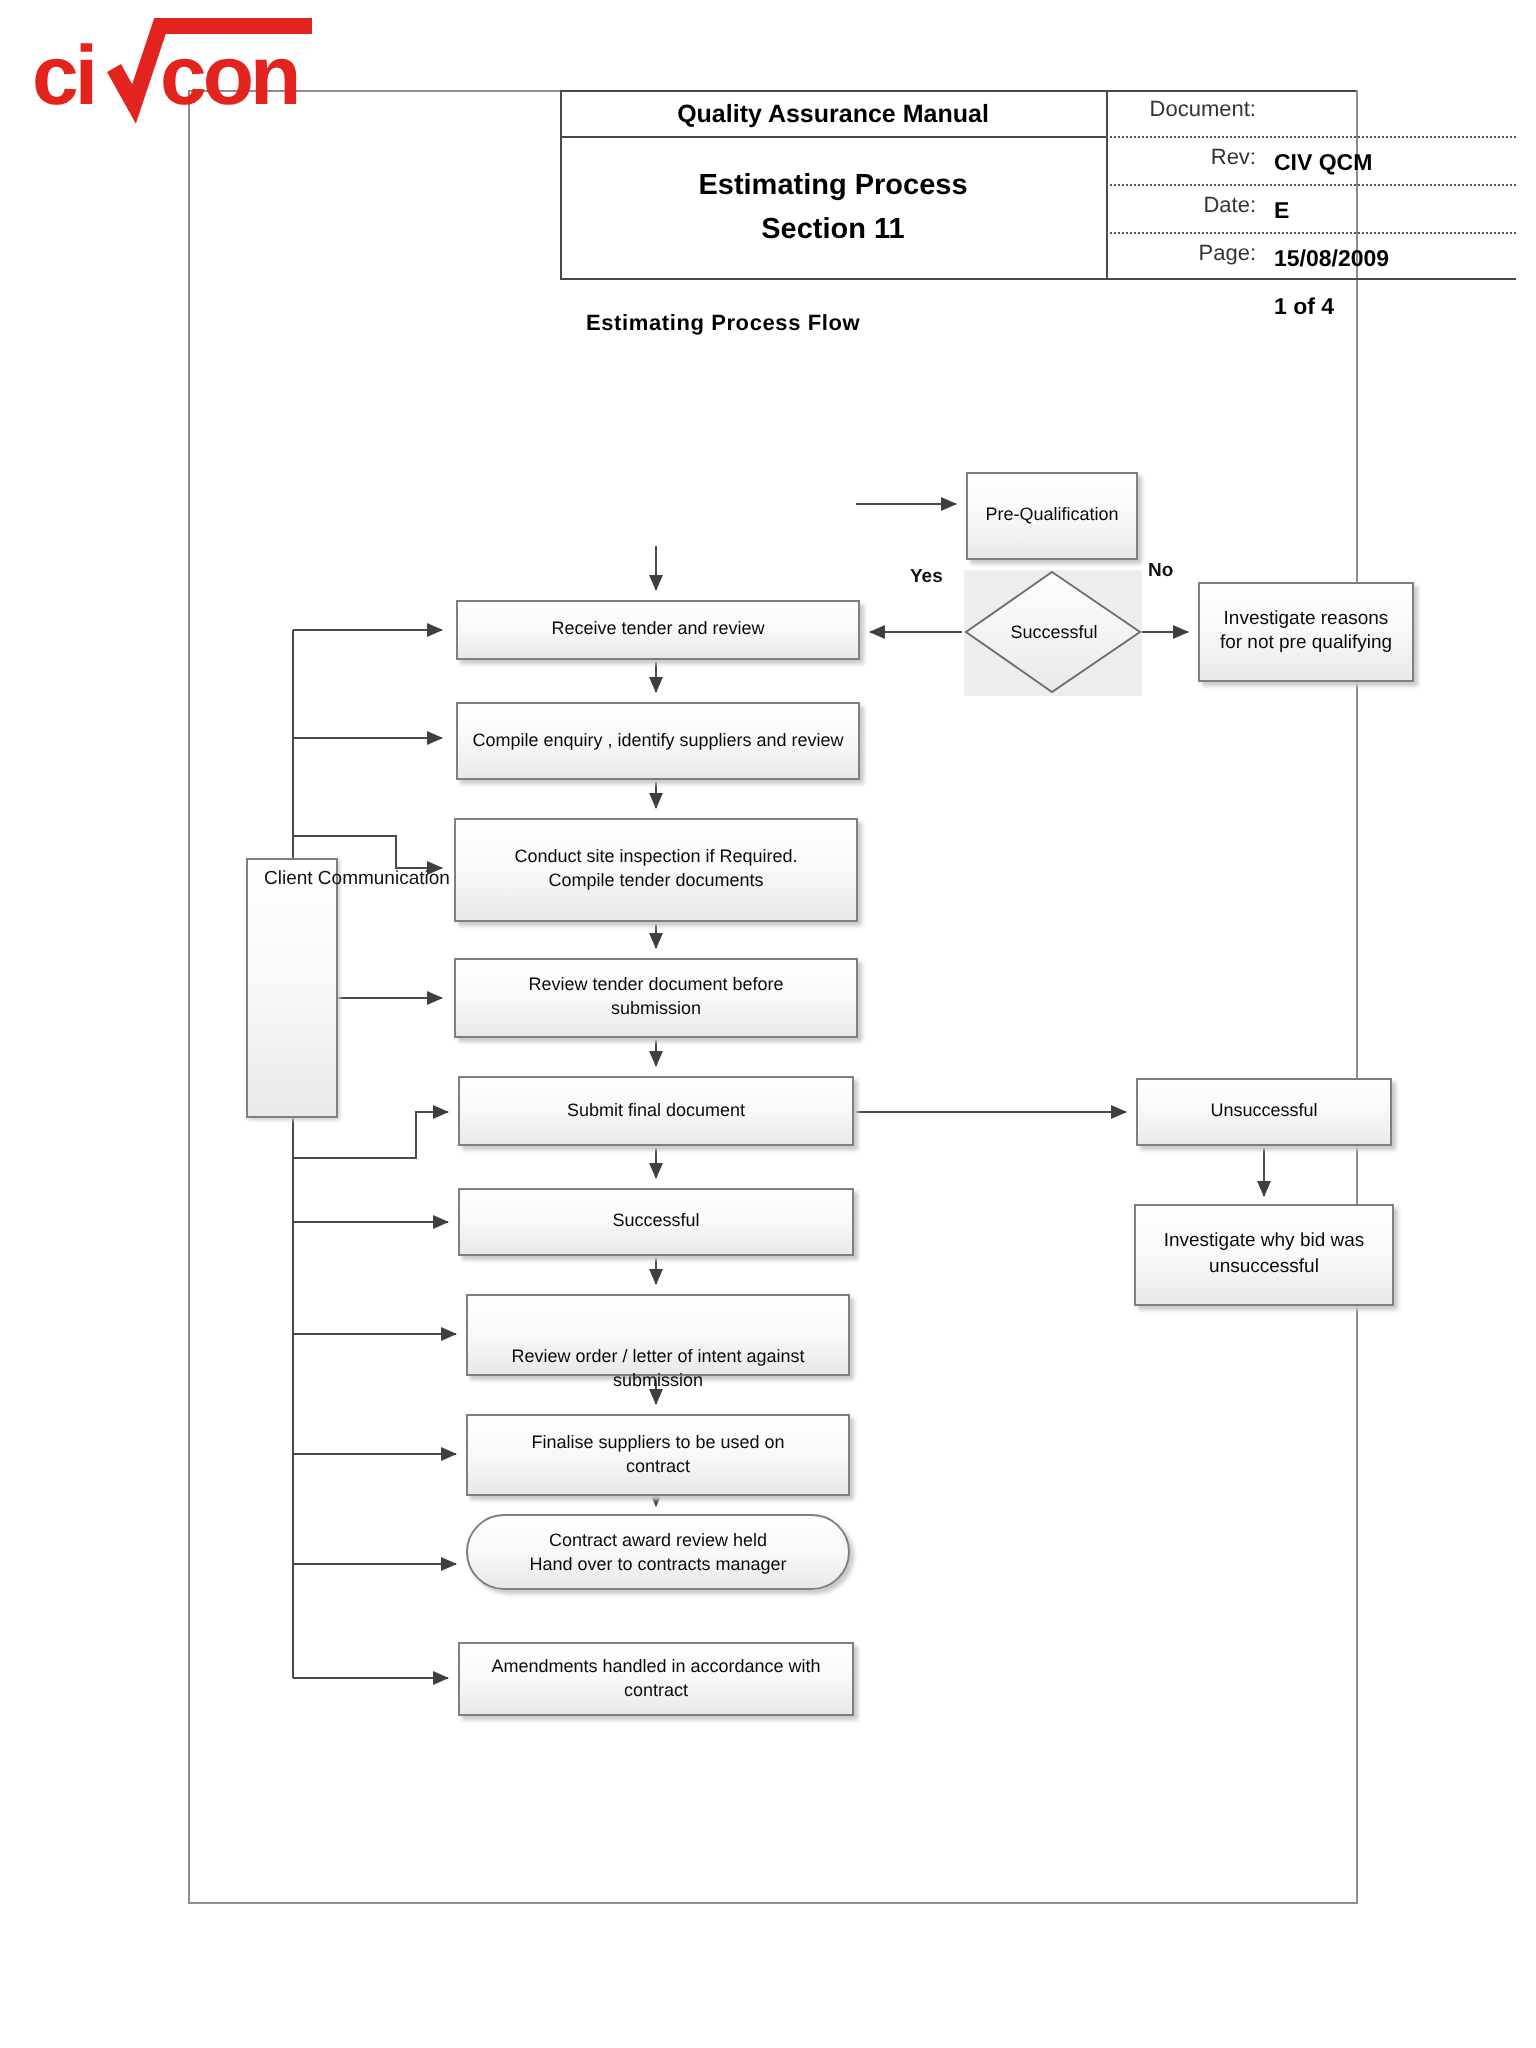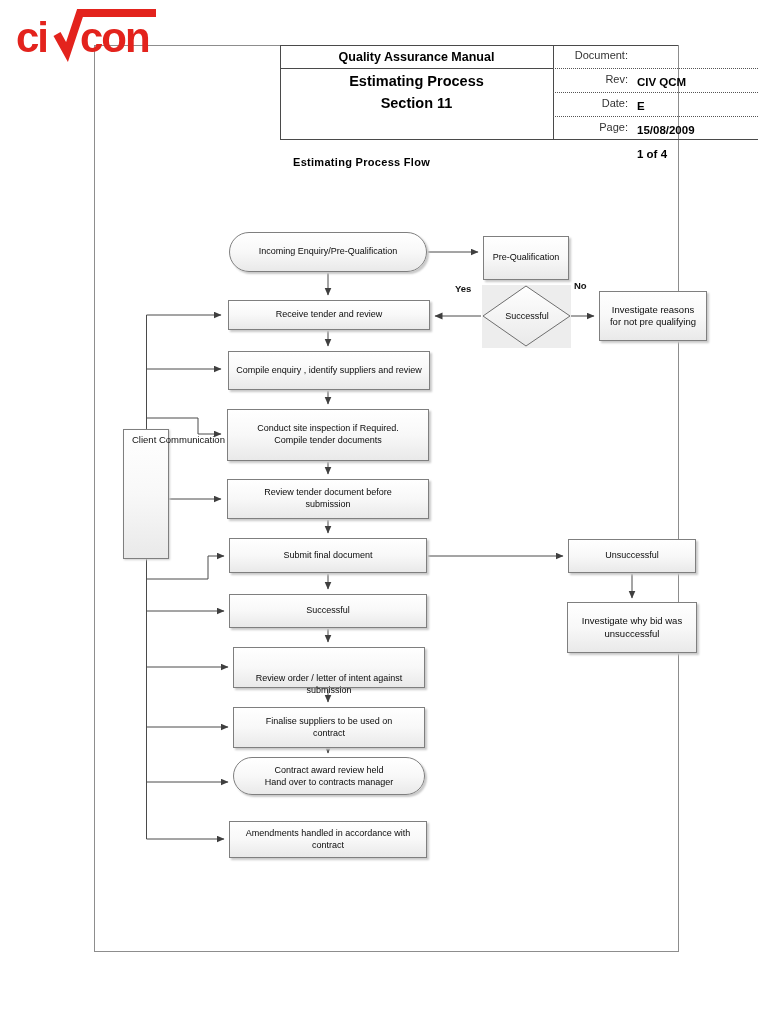--- a/index.html
+++ b/index.html
@@ -13,21 +13,21 @@
     border:1px solid #8d8d8d; z-index:0;
   }
   
   .logo { position:absolute; left:14px; top:4px; z-index:5; }
   
   .ht { position:absolute; left:280px; top:45px; width:478px; height:95px; z-index:3; }
   .ht-line { position:absolute; background:#4a4a4a; }
   .ht-dotted { position:absolute; border-top:1px dotted #555; height:0; }
   .ht-cell { position:absolute; display:flex; align-items:center; justify-content:center; }
   .ht-qam { left:0; top:2px; width:273px; height:20px; font-weight:bold; font-size:12.5px; }
-  .ht-proc { left:0; top:15px; width:273px; height:64px; flex-direction:column; font-weight:bold; font-size:14.5px; line-height:1.55; }
+  .ht-proc { left:0; top:27px; width:273px; height:64px; flex-direction:column; font-weight:bold; font-size:14.5px; line-height:1.55; }
   .ht-label { position:absolute; left:278px; width:70px; height:16px; text-align:right; font-size:11px; color:#333; }
   .ht-value { position:absolute; left:357px; width:118px; height:16px; font-size:11.5px; font-weight:bold; color:#000;margin-top:27px; }
   
   .flow-title { position:absolute; left:293px; top:156px; font-size:11px; font-weight:bold; letter-spacing:.3px; z-index:3; }
   
   .node {
     position:absolute; box-sizing:border-box; z-index:2;
     border:1px solid var(--box-border,#7f7f7f);
     background:linear-gradient(180deg,#ffffff 0%,#f8f8f8 50%,#e9e9e9 100%);
     box-shadow:2px 2px 2px #c9c9c9;
@@ -125,23 +125,20 @@
     <path class="c" d="M328,689 V702" marker-end="url(#arrow)"></path>
     <path class="c" d="M328,749 V753" marker-end="url(#arrow)"></path>
     <path class="c" d="M428,556 H563" marker-end="url(#arrow)"></path>
     <path class="c" d="M632,574 V598" marker-end="url(#arrow)"></path>
 
     <rect x="482" y="285" width="89" height="63" fill="#ededed"></rect>
     <polygon points="526,286 570,316 526,346 483,316" fill="url(#nodeGrad)" stroke="#6e6e6e" stroke-width="1"></polygon>
     <text class="dtext" x="527" y="319" text-anchor="middle">Successful</text>
   </svg>
 
-  <div class="node stadium" style="left:229px;top:232px;width:198px;height:40px;">
-    <span>Incoming  Enquiry/Pre-Qualification</span>
-  </div>
 
   <div class="node" style="left:483px;top:236px;width:86px;height:44px;">
     <span>Pre-Qualification</span>
   </div>
 
   <div class="yn" style="left:455px;top:283px;">Yes</div>
   <div class="yn" style="left:574px;top:280px;">No</div>
 
   <div class="node" style="left:599px;top:291px;width:108px;height:50px;font-size:9.5px;">
     <span>Investigate reasons for not pre qualifying</span>

